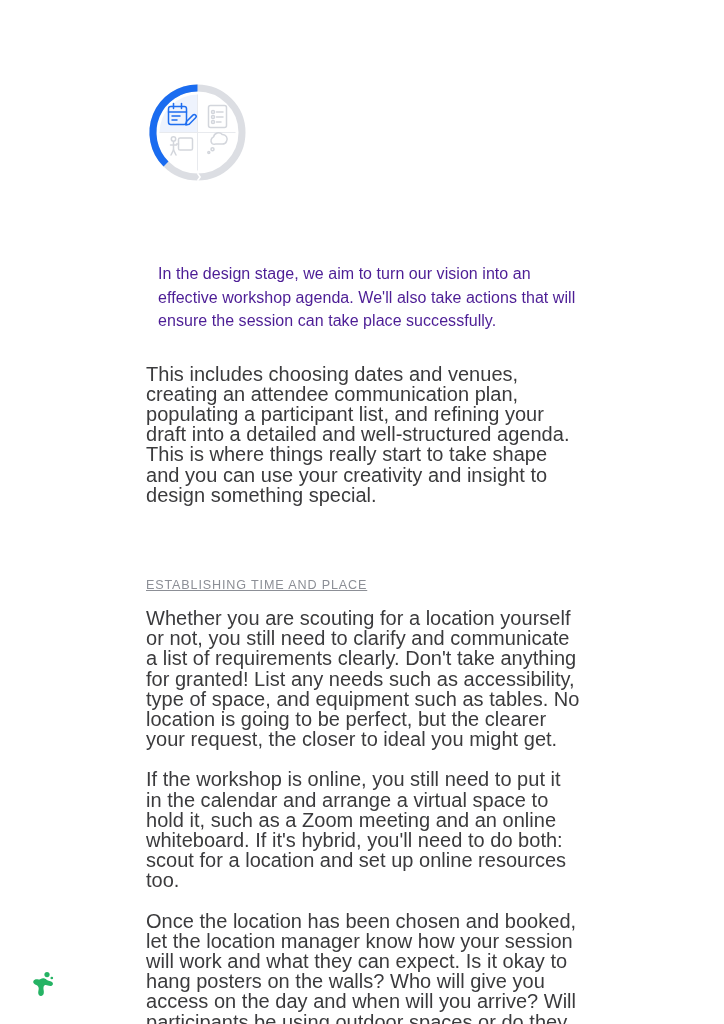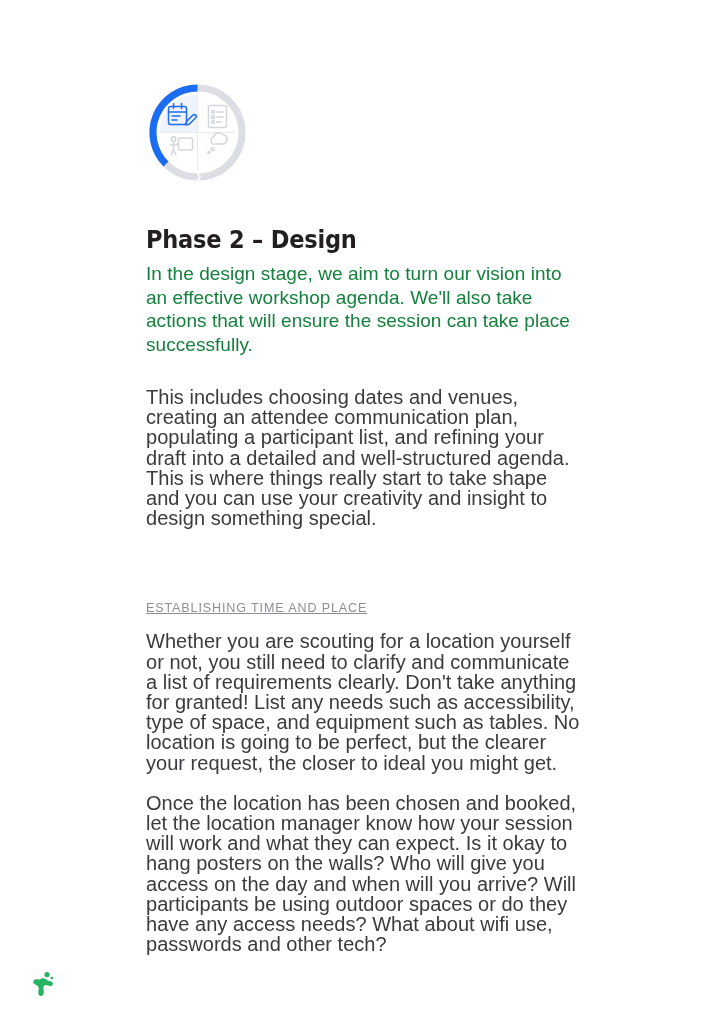--- a/index.html
+++ b/index.html
@@ -51,24 +51,24 @@
 
   
   .content {
     position: absolute;
     left: 146px;
     top: 262px;
     width: 434px;
   }
 
   .lede {
-    font-size: 19px;
+    font-size: 16px;
     line-height: 23.5px;
-    color: #15803d;
-    margin: 0 0 31px 0;
+    color: #4c1d95;
+    margin: 0 0 31px 12px;
     letter-spacing: 0.05px;
   }
 
   .body-para {
     font-size: 20px;
     line-height: 20.2px;
     color: #3b3b3d;
     margin: 0 0 20px 0;
     letter-spacing: 0.02px;
   }
@@ -160,33 +160,33 @@
       </g>
 
       <g stroke="#d3d6dc" stroke-width="1.5" fill="none" stroke-linecap="round" stroke-linejoin="round">
         <path d="M 66 62.5 a 4.2 4.2 0 0 1 1.6 -6.6 a 5 5 0 0 1 8.6 -2.4 a 4.6 4.6 0 0 1 4.3 6.9 a 4.4 4.4 0 0 1 -4.1 2.7 l -7.1 0 a 3.6 3.6 0 0 1 -3.3 -0.6 z"></path>
         <circle cx="66.5" cy="68.2" r="1.5"></circle>
         <circle cx="62.8" cy="71.4" r="1"></circle>
       </g>
     </svg>
   </div>
 
-  <h1 class="page-title">Phase 2 – Design</h1>
 
   <div class="content">
 
     <p class="lede">In the design stage, we aim to turn our vision into an effective workshop agenda. We'll also take actions that will ensure the session can take place successfully.</p>
 
     <p class="body-para">This includes choosing dates and venues, creating an attendee communication plan, populating a participant list, and refining your draft into a detailed and well-structured agenda. This is where things really start to take shape and you can use your creativity and insight to design something special.</p>
 
     <div class="spacer-lg"></div>
 
     <div class="section-label">ESTABLISHING TIME AND PLACE</div>
 
     <p class="body-para">Whether you are scouting for a location yourself or not, you still need to clarify and communicate a list of requirements clearly. Don't take anything for granted! List any needs such as accessibility, type of space, and equipment such as tables. No location is going to be perfect, but the clearer your request, the closer to ideal you might get.</p>
+    <p class="body-para">If the workshop is online, you still need to put it in the calendar and arrange a virtual space to hold it, such as a Zoom meeting and an online whiteboard. If it's hybrid, you'll need to do both: scout for a location and set up online resources too.</p>
     <p class="body-para">Once the location has been chosen and booked, let the location manager know how your session will work and what they can expect. Is it okay to hang posters on the walls? Who will give you access on the day and when will you arrive? Will participants be using outdoor spaces or do they have any access needs? What about wifi use, passwords and other tech?</p>
   </div>
 
   <div class="footer-logo">
     <svg viewBox="0 0 34 34" xmlns="http://www.w3.org/2000/svg">
       <g fill="#25b364">
         <path d="M15.6 10.9c2.2-1.1 4.6-0.6 6.0 0.9 1.3 1.4 4.6 0.9 5.9 2.6 1.2 1.6-0.2 3.7-2.2 3.6-2.0-0.1-4.0-1.6-5.6-0.8-1.5 0.8-1.4 3.2-1.0 5.2 0.4 2.1 0.2 4.6-1.9 5.4-2.0 0.8-3.6-0.9-3.6-3.0 0-2.2 1.0-4.3 0.2-5.9-0.8-1.6-3.2-1.9-4.5-3.3-1.3-1.5-0.7-3.7 1.2-4.2 1.9-0.5 3.6 0.6 5.5-0.5z"></path>
         <circle cx="22.0" cy="6.6" r="2.6"></circle>
         <circle cx="26.8" cy="10.0" r="1.35"></circle>
       </g>

